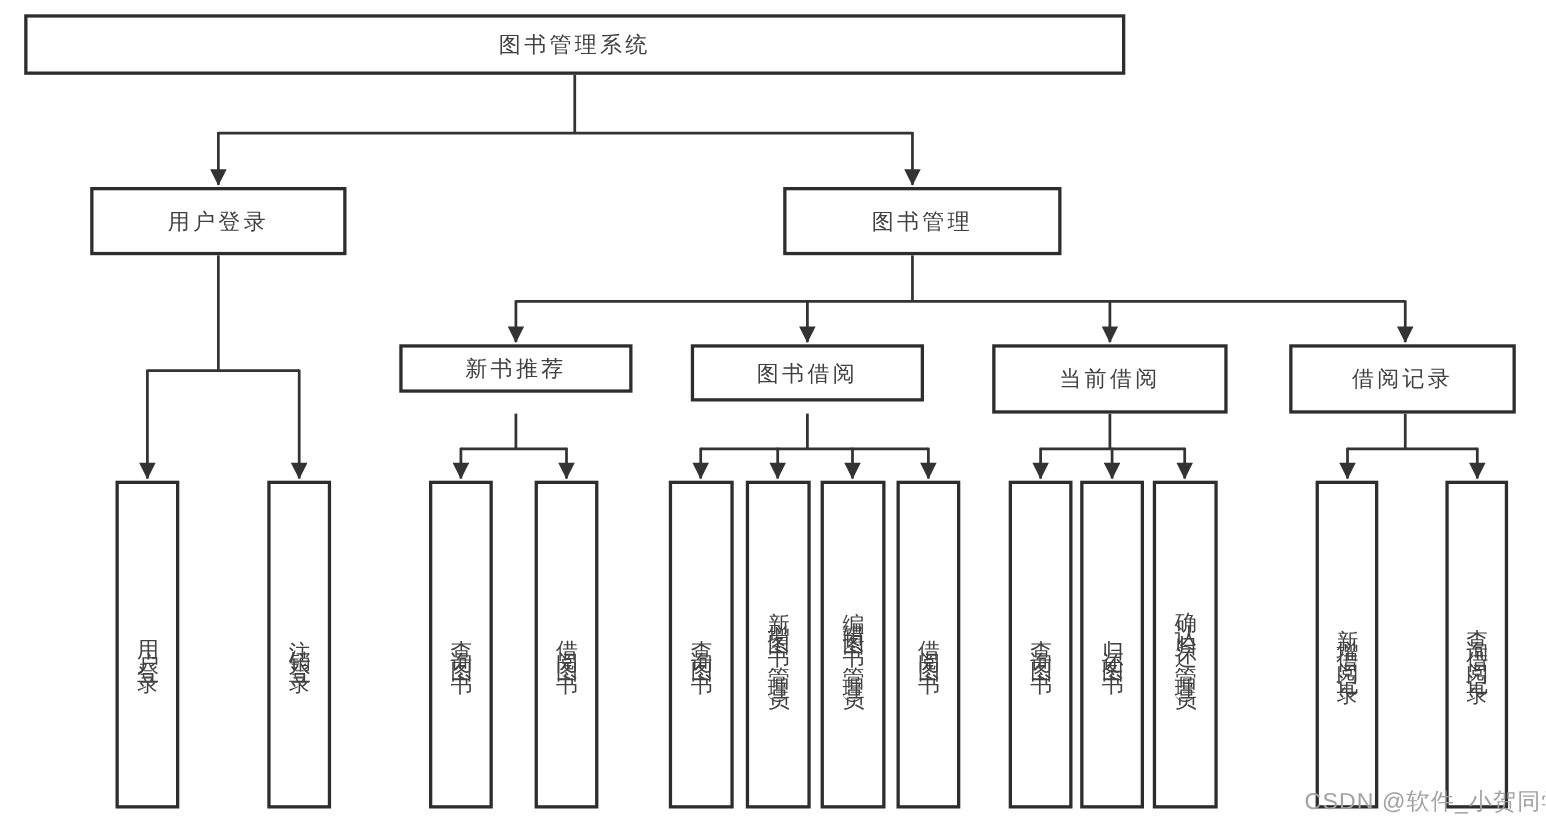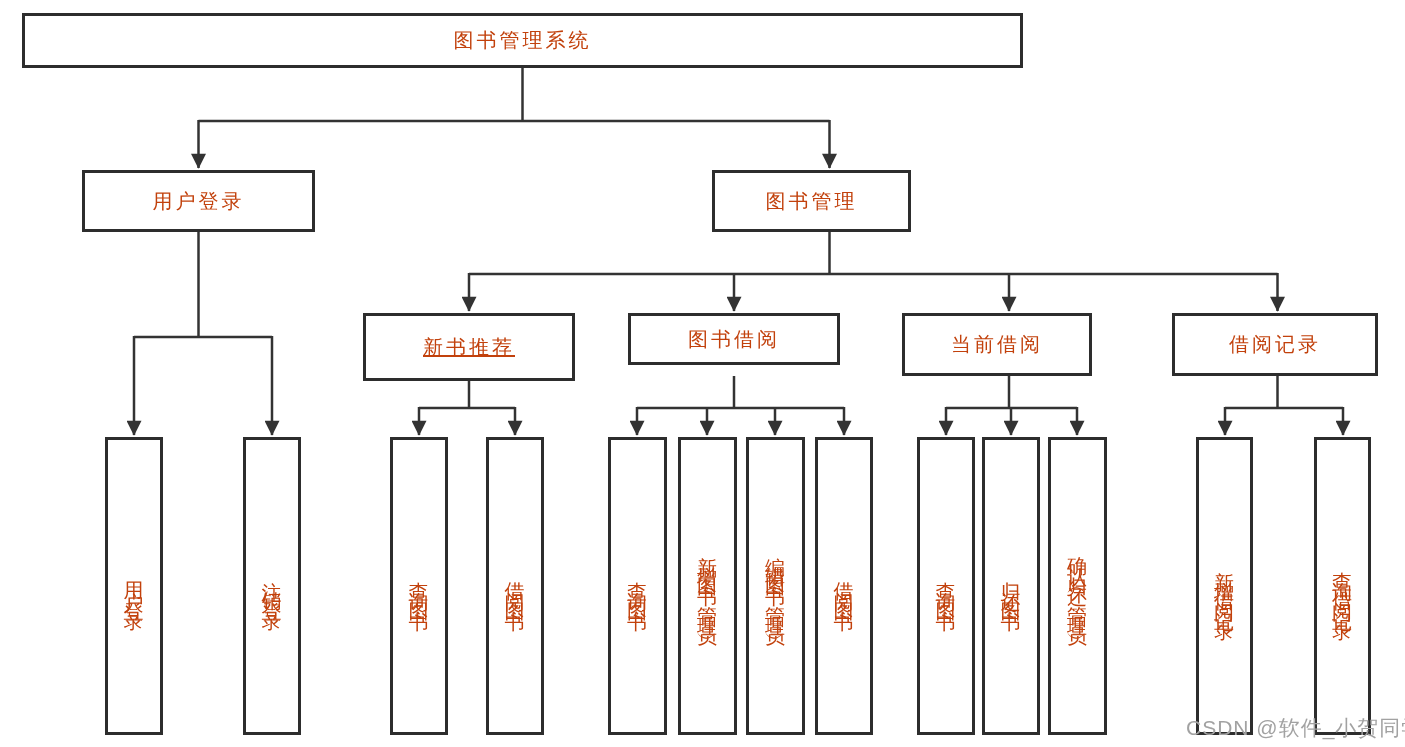--- a/index.html
+++ b/index.html
@@ -7,21 +7,21 @@
   #canvas{position:relative;width:1405px;height:747px;background:#ffffff;overflow:hidden;}
   svg.connectors{position:absolute;left:0;top:0;width:1405px;height:747px;pointer-events:none;}
   .box{
     position:absolute;
     box-sizing:border-box;
     background:#ffffff;
     border:3px solid #2d2d2d;
     display:flex;
     align-items:center;
     justify-content:center;
-    color:#c2410c;
+    color:#404040;
     font-size:20px;
     letter-spacing:3px;
     white-space:nowrap;
   }
   .box.v{
     writing-mode:vertical-rl;
     text-orientation:mixed;
     letter-spacing:10px;
     white-space:normal;
     line-height:1;
@@ -100,25 +100,25 @@
       <line x1="1277.5" y1="376" x2="1277.5" y2="408"></line>
       <line x1="1225" y1="408" x2="1343" y2="408"></line>
       <line x1="1225" y1="407" x2="1225" y2="435" marker-end="url(#arw)"></line>
       <line x1="1343" y1="407" x2="1343" y2="435" marker-end="url(#arw)"></line>
     </g>
   </svg>
 
   <div class="box" style="left:22px;top:13px;width:1001px;height:55px;">图书管理系统</div>
 
   <div class="box" style="left:82px;top:170px;width:233px;height:62px;">用户登录</div>
-  <div class="box" style="left:712px;top:170px;width:199px;height:62px;">图书管理</div>
+  <div class="box" style="left:712px;top:170px;width:253px;height:62px;">图书管理</div>
 
-  <div class="box" style="left:363px;top:313px;width:212px;height:68px;text-decoration:underline;">新书推荐</div>
+  <div class="box" style="left:363px;top:313px;width:212px;height:44px;">新书推荐</div>
   <div class="box" style="left:628px;top:313px;width:212px;height:52px;">图书借阅</div>
-  <div class="box" style="left:902px;top:313px;width:190px;height:63px;">当前借阅</div>
+  <div class="box" style="left:902px;top:313px;width:214px;height:63px;">当前借阅</div>
   <div class="box" style="left:1172px;top:313px;width:206px;height:63px;">借阅记录</div>
 
   <div class="box v" style="left:105px;top:437px;width:58px;height:298px;">用户登录</div>
   <div class="box v" style="left:243px;top:437px;width:58px;height:298px;">注销登录</div>
 
   <div class="box v" style="left:390px;top:437px;width:58px;height:298px;">查询图书</div>
   <div class="box v" style="left:486px;top:437px;width:58px;height:298px;">借阅图书</div>
 
   <div class="box v" style="left:608px;top:437px;width:59px;height:298px;">查询图书</div>
   <div class="box v" style="left:678px;top:437px;width:59px;height:298px;">新增图书（管理员）</div>

